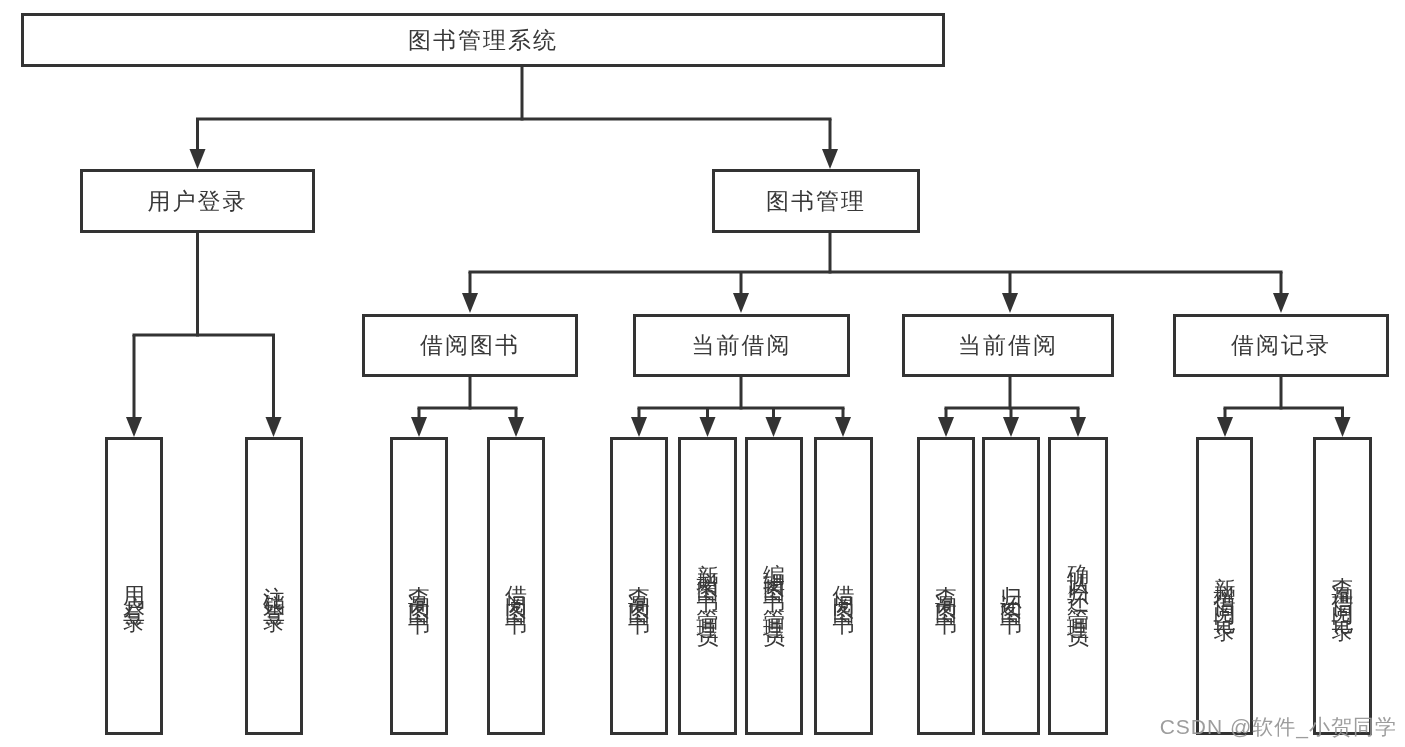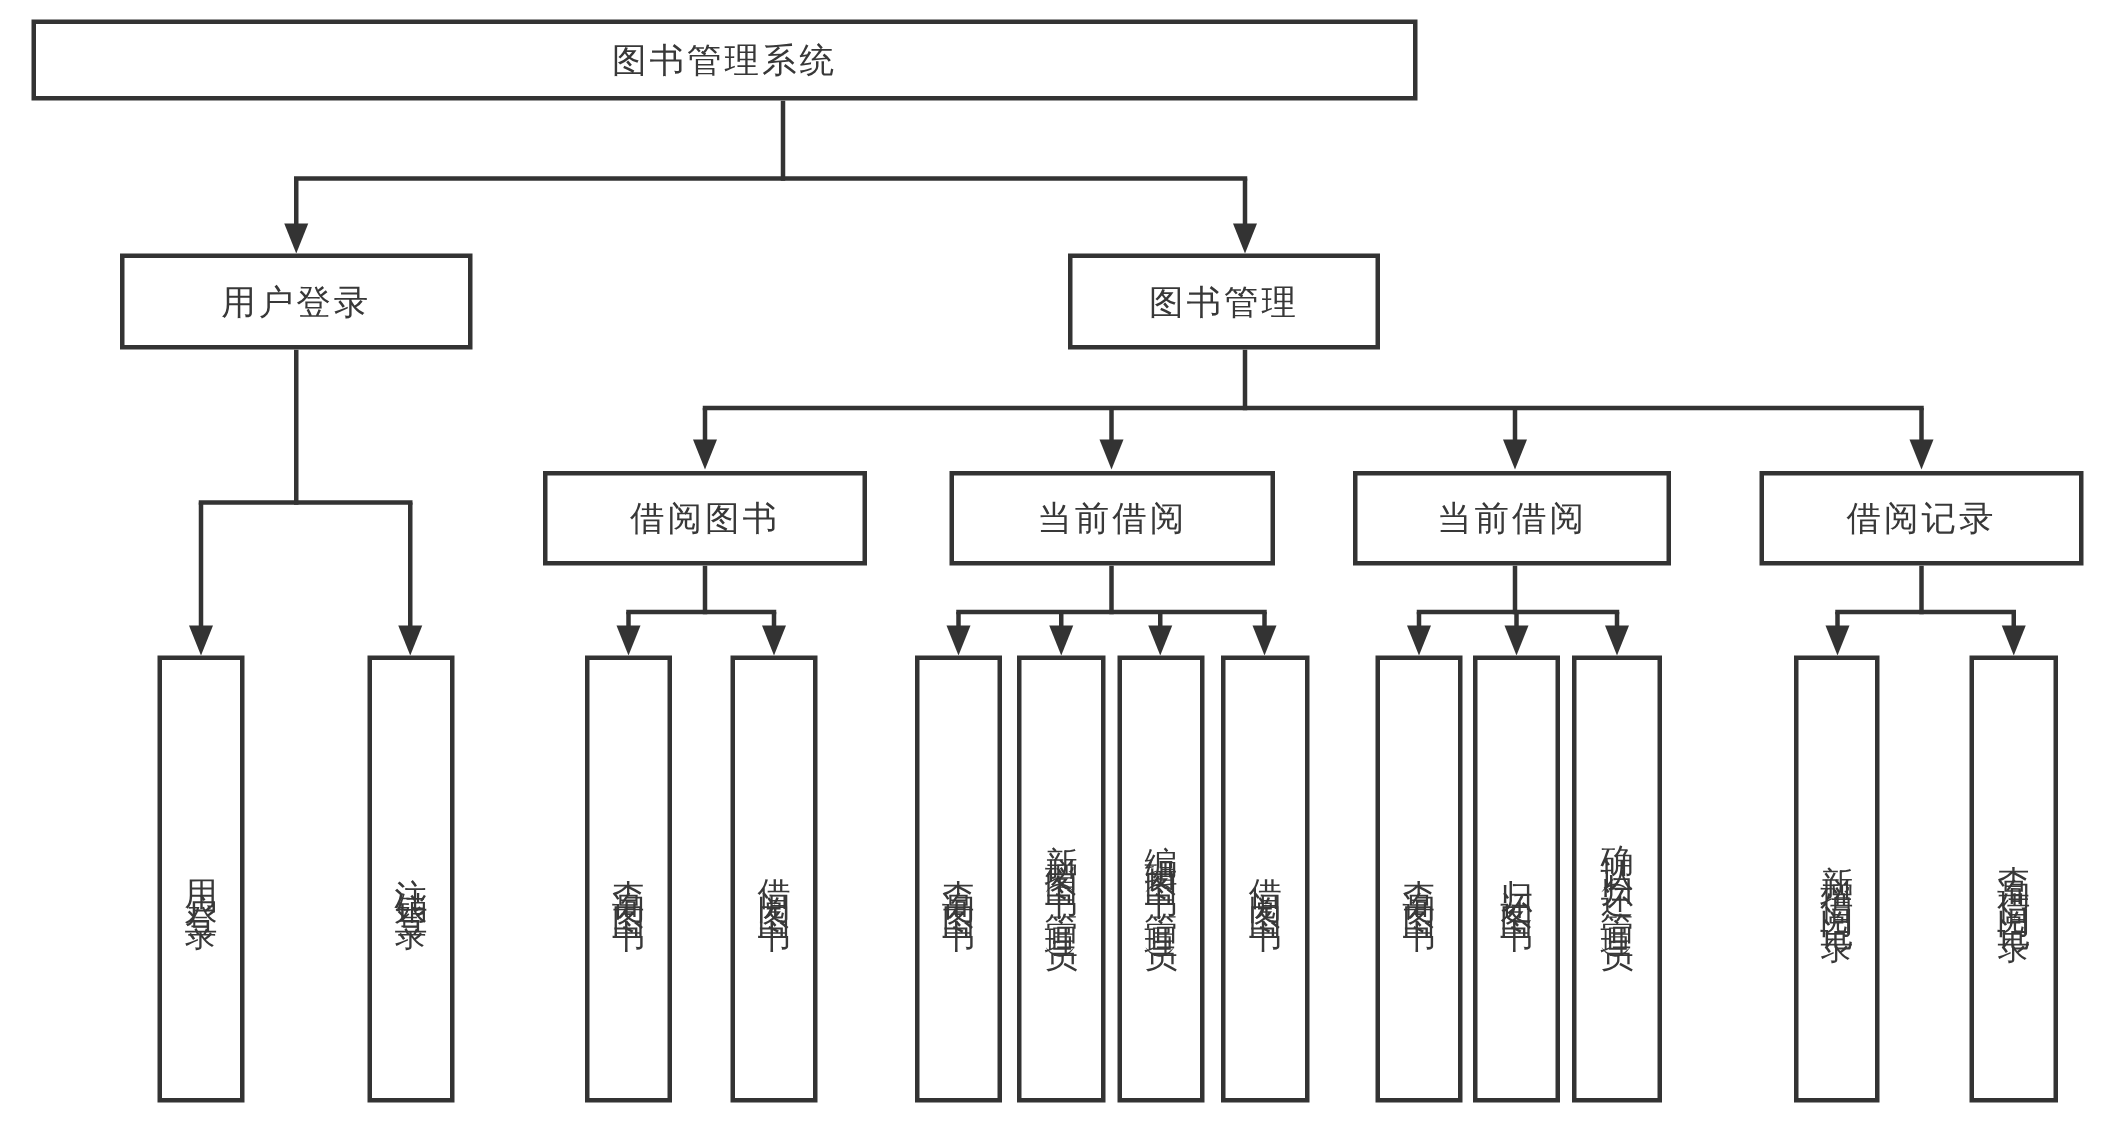--- a/index.html
+++ b/index.html
@@ -134,13 +134,14 @@
   <div class="node leaf" style="left:745px; top:437px; width:58px; height:298px;">编辑图书（管理员）</div>
   <div class="node leaf" style="left:814px; top:437px; width:59px; height:298px;">借阅图书</div>
 
   <div class="node leaf" style="left:917px; top:437px; width:58px; height:298px;">查询图书</div>
   <div class="node leaf" style="left:982px; top:437px; width:58px; height:298px;">归还图书</div>
   <div class="node leaf" style="left:1048px; top:437px; width:60px; height:298px;">确认归还（管理员）</div>
 
   <div class="node leaf" style="left:1196px; top:437px; width:57px; height:298px;">新增借阅记录</div>
   <div class="node leaf" style="left:1313px; top:437px; width:59px; height:298px;">查询借阅记录</div>
 
+  <div id="watermark">CSDN @软件_小贺同学</div>
 </div>
 
 </body></html>

